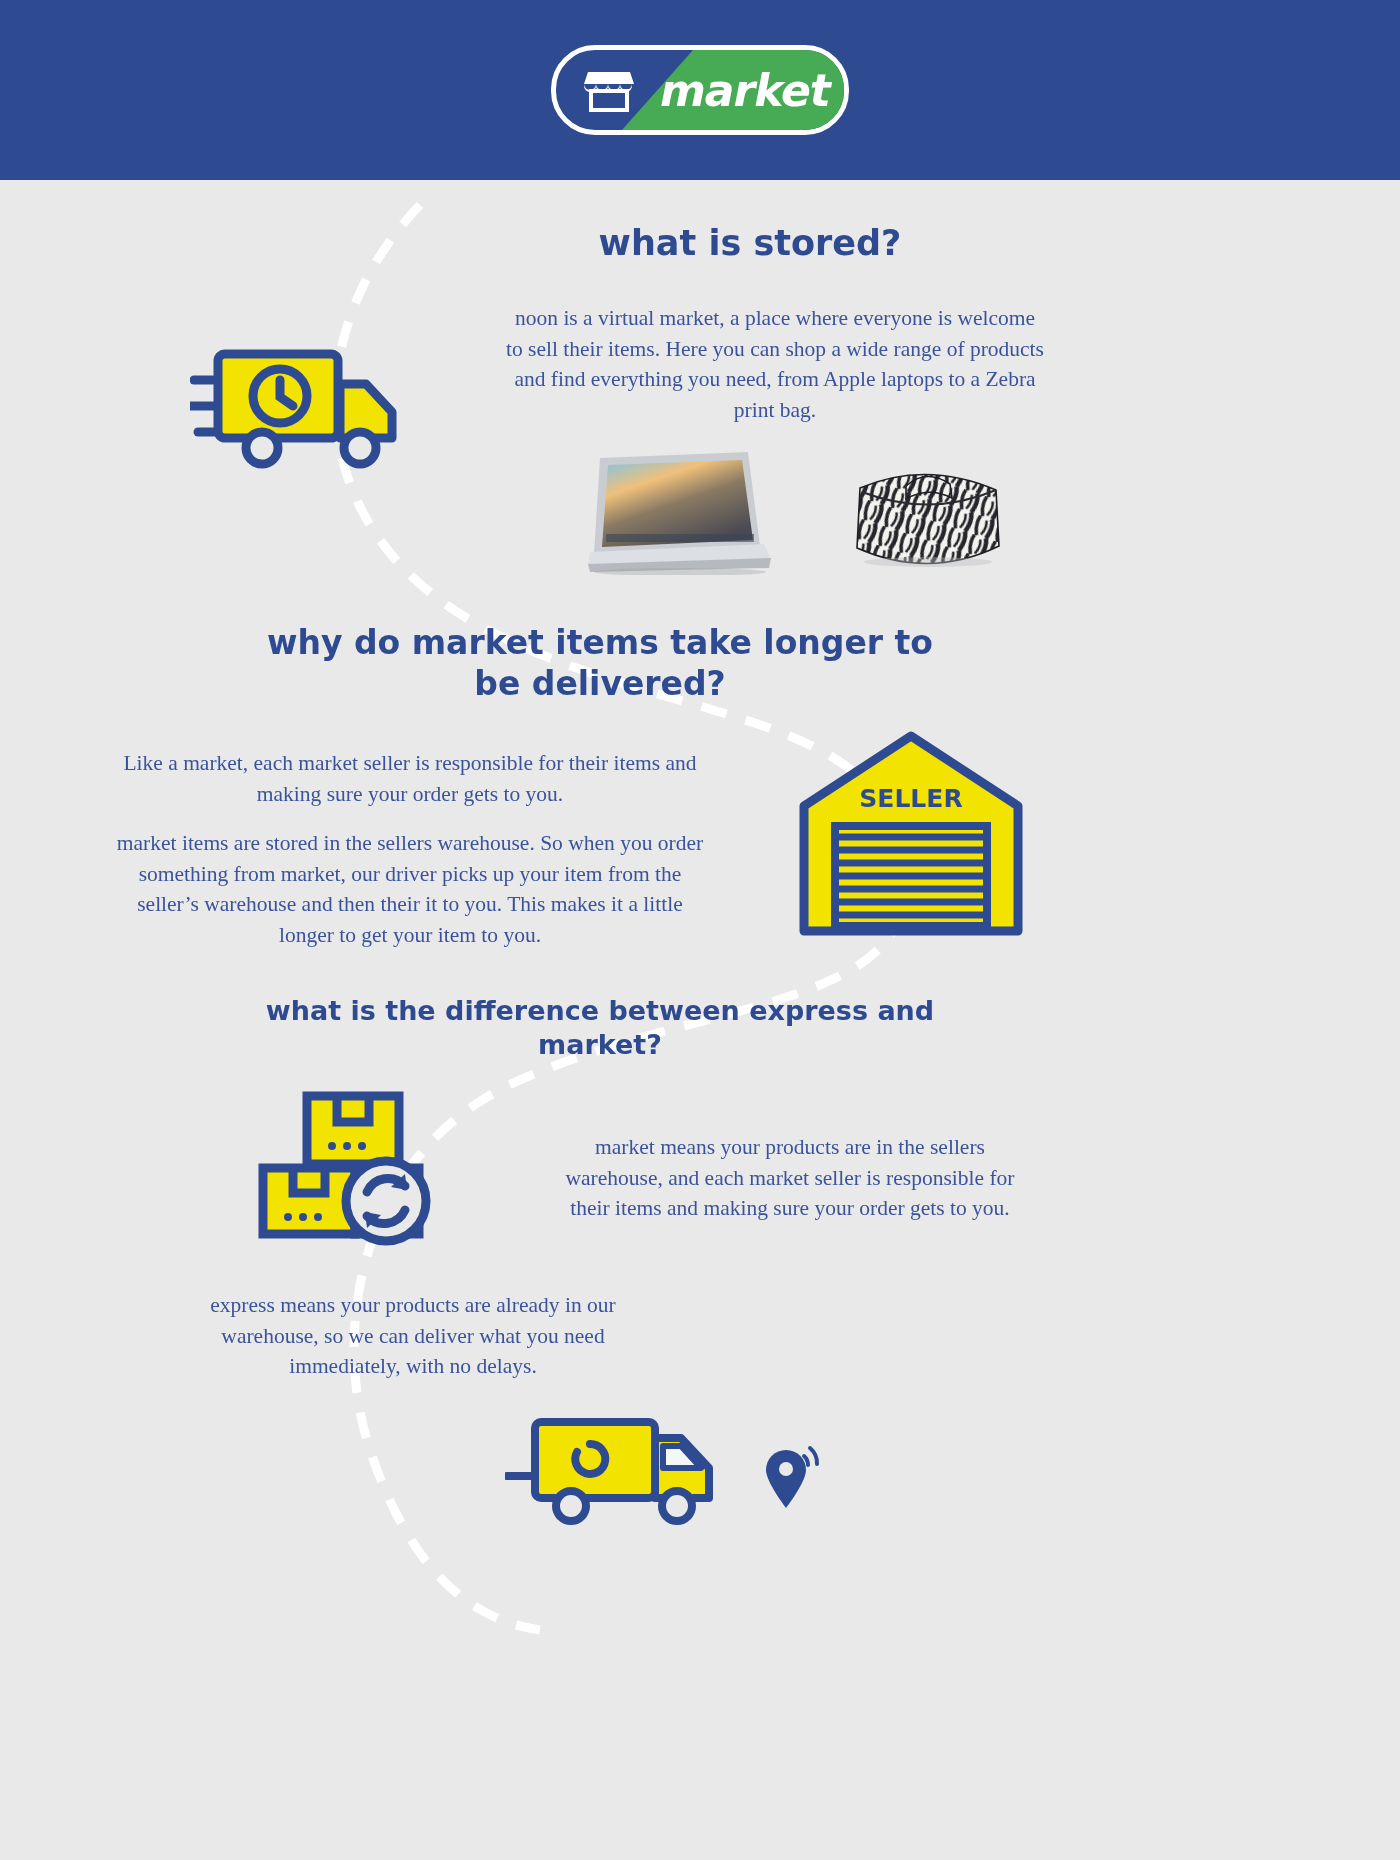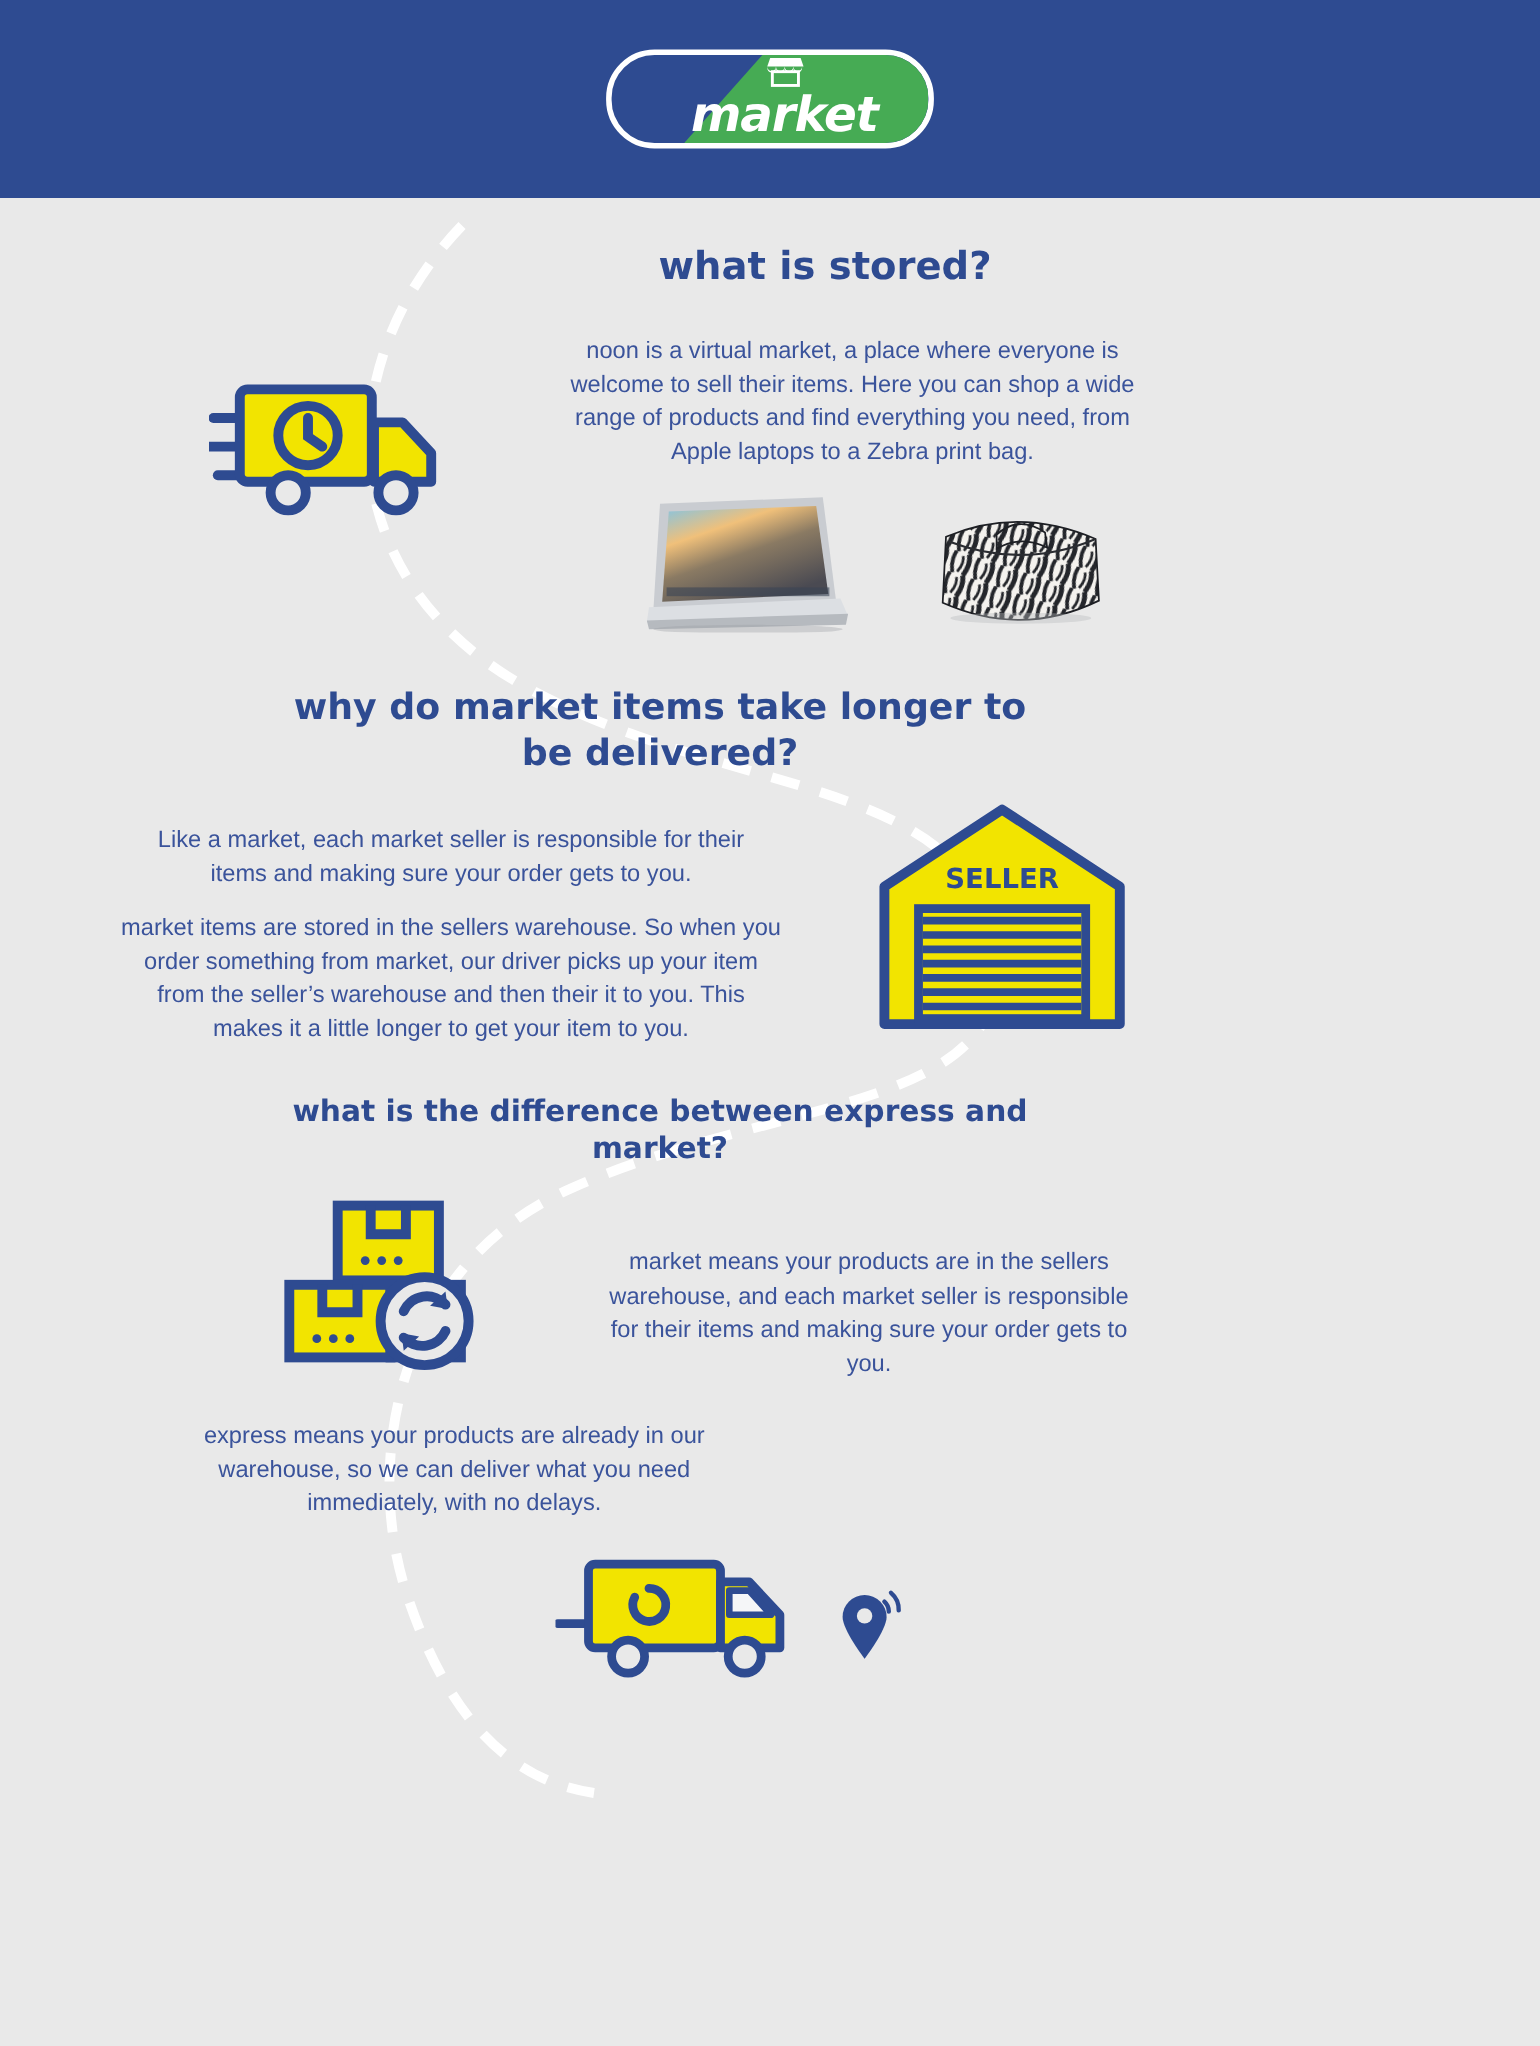--- a/index.html
+++ b/index.html
@@ -13,42 +13,42 @@
     position:absolute;left:0;top:0;width:1400px;height:180px;
     background:#2e4b91;display:flex;align-items:center;justify-content:center;gap:36px;
   }
   .header-title{
     color:#ffffff;font-size:50px;font-weight:bold;letter-spacing:-0.5px;
     font-family:"DejaVu Sans", sans-serif;
   }
   .logo-pill{
     position:relative;width:288px;height:80px;border-radius:44px;
     border:5px solid #ffffff;background:#2e4b91;overflow:hidden;
-    display:flex;align-items:center;flex-direction:column;
+    display:flex;align-items:center;
   }
   .logo-green{
     position:absolute;right:0;top:0;height:100%;width:222px;background:#46ab54;
     clip-path:polygon(32% 0, 100% 0, 100% 100%, 0% 100%);
   }
   .logo-shop{position:relative;z-index:3;margin-left:28px;width:50px;height:44px;}
   .logo-word{
     position:relative;z-index:3;color:#ffffff;font-style:italic;font-weight:bold;
     font-size:44px;margin-left:26px;letter-spacing:-1px;
     font-family:"DejaVu Sans", sans-serif;
   }
   
   .curve{position:absolute;left:0;top:0;width:1400px;height:1860px;pointer-events:none;}
   
   .sec-head{
     position:absolute;color:#2e4b91;font-weight:bold;text-align:center;
     font-family:"DejaVu Sans", sans-serif;line-height:1.25;
   }
   .body-txt{
     position:absolute;color:#3a539b;text-align:center;line-height:1.42;
-    font-size:21.5px;font-family:Liberation Sans, sans-serif;
+    font-size:21.5px;font-family:Liberation Serif, serif;
   }
   #head1{left:430px;top:222px;width:640px;font-size:35px;}
   #para1{left:505px;top:303px;width:540px;}
   #head2{left:250px;top:622px;width:700px;font-size:33px;}
   #para2{left:120px;top:748px;width:580px;}
   #para3{left:110px;top:828px;width:600px;}
   #head3{left:220px;top:994px;width:760px;font-size:27px;}
   #para4{left:545px;top:1132px;width:490px;}
   #para5{left:173px;top:1290px;width:480px;}
   

